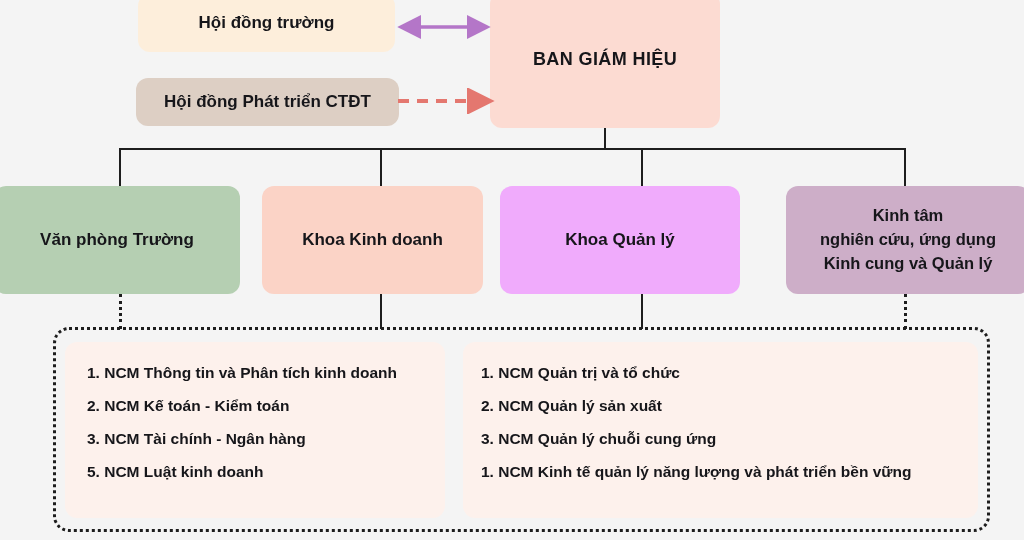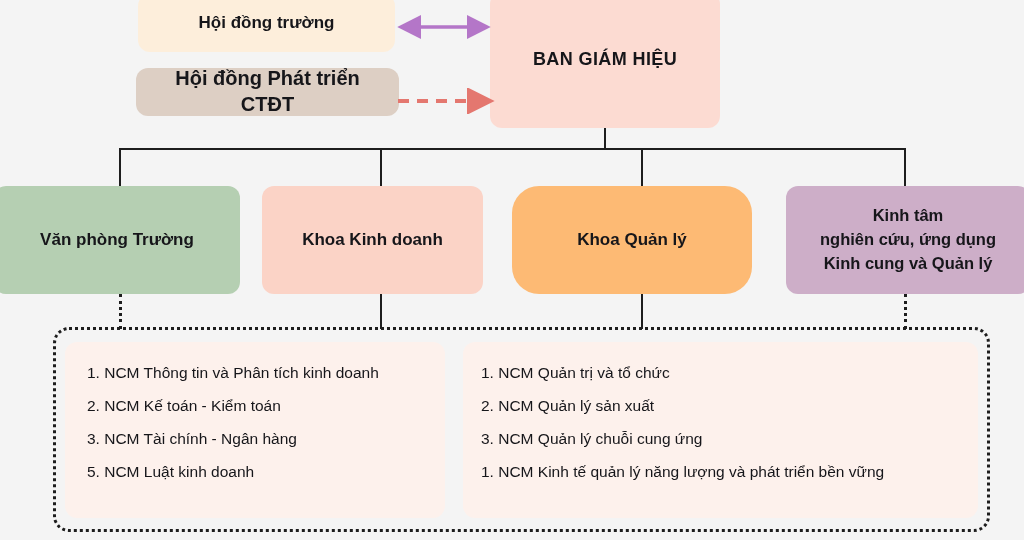--- a/index.html
+++ b/index.html
@@ -32,36 +32,36 @@
     padding: 4px 10px;
   }
 
   
   #node-hoi-dong-truong {
     left: 138px; top: -6px; width: 257px; height: 58px;
     background: #fdeedb;
     font-size: 17px;
   }
   #node-hoi-dong-ctdt {
-    left: 136px; top: 68px; width: 263px; height: 48px;
+    left: 136px; top: 78px; width: 263px; height: 48px;
     background: #ddcfc4;
-    font-size: 20px;
+    font-size: 17px;
   }
   #node-ban-giam-hieu {
     left: 490px; top: -8px; width: 230px; height: 136px;
     background: #fcdbd2;
     font-size: 18px;
     letter-spacing: .4px;
   }
 
   
   .row2 { top: 186px; height: 108px; font-size: 17px; }
   #node-van-phong   { left: -6px;  width: 246px; background: #b5cfb2; }
   #node-khoa-kd     { left: 262px; width: 221px; background: #fbd3c6; }
-  #node-khoa-ql     { left: 512px; width: 240px; background: #fdba74; border-radius: 27px; }
+  #node-khoa-ql     { left: 500px; width: 240px; background: #f0abfc; }
   #node-trung-tam   { left: 786px; width: 244px; background: #cdaec8;
                       font-size: 16.5px; line-height: 1.45; }
 
   
   .line {
     position: absolute;
     background: #1d1d1d;
   }
   .vline { width: 2px; }
   .hline { height: 2px; }
@@ -97,21 +97,21 @@
   }
   #ncm-panel-left  { left: 65px;  width: 380px; }
   #ncm-panel-right { left: 463px; width: 515px; }
   .ncm-list {
     margin: 0;
     padding: 0;
     list-style: none;
   }
   .ncm-list li {
     font-size: 15.5px;
-    font-weight: normal;
+    font-weight: bold;
     color: #16161a;
     line-height: 1;
     padding: 0 0 0 22px;
     height: 33px;
     display: flex;
     align-items: center;
     white-space: nowrap;
   }
   #ncm-panel-right .ncm-list li { padding-left: 18px; }
 </style>

